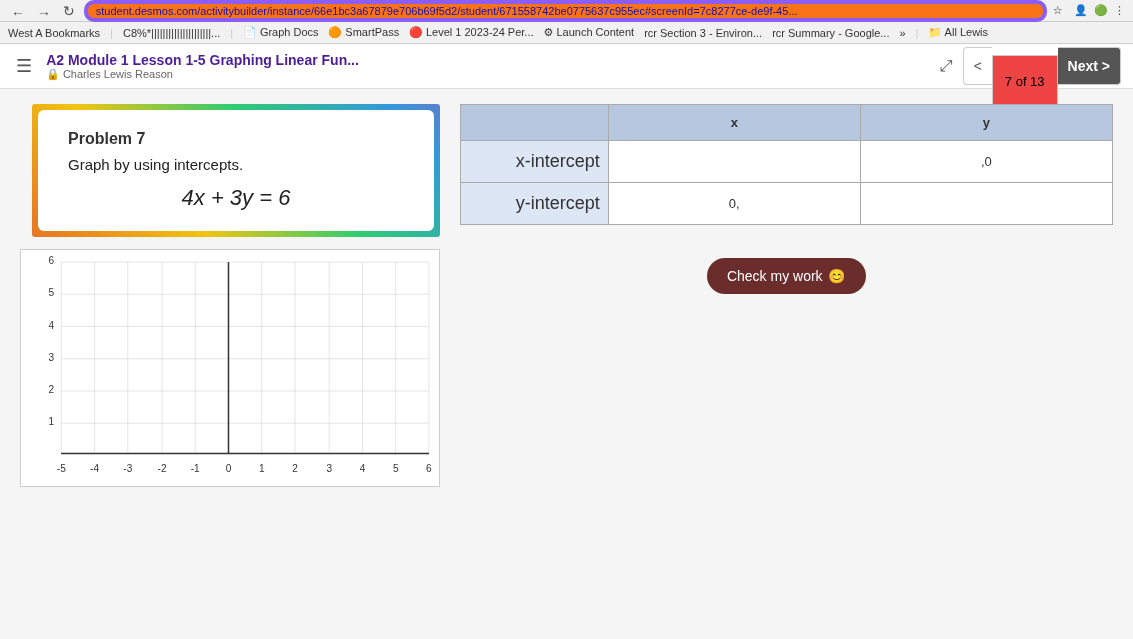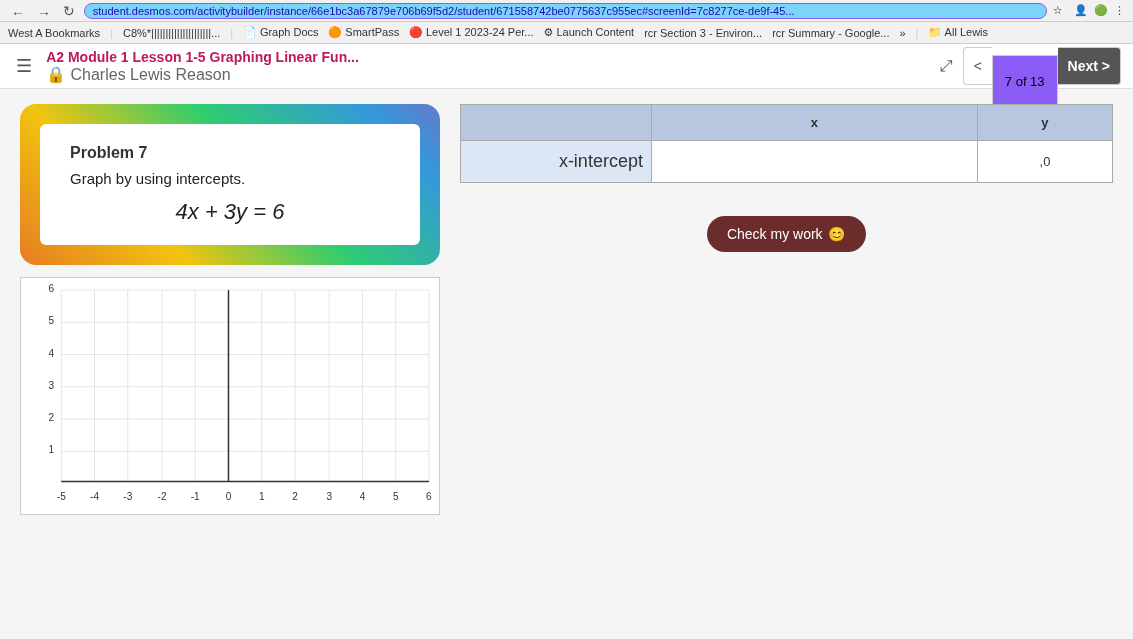--- a/index.html
+++ b/index.html
@@ -25,22 +25,22 @@
     .nav-btn {
       background: none;
       border: none;
       cursor: pointer;
       font-size: 14px;
       color: #555;
       padding: 0 3px;
     }
     .address-bar {
       flex: 1;
-      background: #7dd3fc;
-      border: 1px solid #8b5cf6;
+      background: #f97316;
+      border: 4px solid #8b5cf6;
       border-radius: 10px;
       padding: 1px 8px;
       font-size: 11px;
       color: #1a0dab;
       overflow: hidden;
       white-space: nowrap;
       text-overflow: ellipsis;
     }
     .bookmarks-bar {
       background: #f1f1f1;
@@ -81,24 +81,24 @@
       padding: 0 4px;
     }
     .app-title {
       flex: 1;
       display: flex;
       flex-direction: column;
     }
     .app-title-main {
       font-size: 14px;
       font-weight: bold;
-      color: #be185d;
+      color: #4c1d95;
     }
     .app-title-sub {
-      font-size: 16px;
+      font-size: 11px;
       color: #666;
     }
     .expand-btn {
       background: none;
       border: none;
       cursor: pointer;
       color: #555;
       font-size: 16px;
     }
     .nav-controls {
@@ -111,21 +111,21 @@
       background: white;
       border: 1px solid #ccc;
       cursor: pointer;
       font-size: 14px;
       padding: 6px 10px;
       height: 38px;
       color: #555;
     }
     .nav-prev-btn { border-right: none; border-radius: 4px 0 0 4px; }
     .page-indicator {
-      background: #8b5cf6;
+      background: #ef4444;
       border: 1px solid #ccc;
       padding: 6px 12px;
       font-size: 13px;
       height: 52px;
       display: flex;
       align-items: center;
       margin-top: 30px;
     }
     .nav-next-btn { border-left: none; border-radius: 0 4px 4px 0; background: #555; color: white; font-weight: bold; }
 
@@ -141,24 +141,25 @@
 
     
     .left-col {
       display: flex;
       flex-direction: column;
       gap: 12px;
       width: 420px;
       flex-shrink: 0;
     }
     .problem-card-wrapper {
-      border-radius: 16px;
-      padding: 20px;
+      border-radius: 3px;
+      padding: 6px;
       background: linear-gradient(45deg, #e74c3c, #e67e22, #f1c40f, #2ecc71, #3498db, #9b59b6, #1abc9c, #e74c3c);
       background-size: 200% 200%;
+      margin-left: 12px;
     }
     .problem-card-inner {
       background: white;
       border-radius: 6px;
       padding: 20px 30px;
       text-align: center;
     }
     .problem-label {
       font-size: 16px;
       font-weight: bold;
@@ -394,20 +395,27 @@
         </tr>
       </thead>
       <tbody>
         <tr>
           <td class="row-label">x-intercept</td>
           <td class="input-cell">
             <input class="cell-input" type="text" value="" style="">
           </td>
           <td class="value-cell">,0</td>
         </tr>
+        <tr>
+          <td class="row-label">y-intercept</td>
+          <td class="value-cell">0,</td>
+          <td class="input-cell">
+            <input class="cell-input" type="text" value="" style="">
+          </td>
+        </tr>
       </tbody>
     </table>
 
     <div class="check-area">
       <button class="check-btn">
         <span>Check my work</span>
         <span>😊</span>
       </button>
     </div>
 

